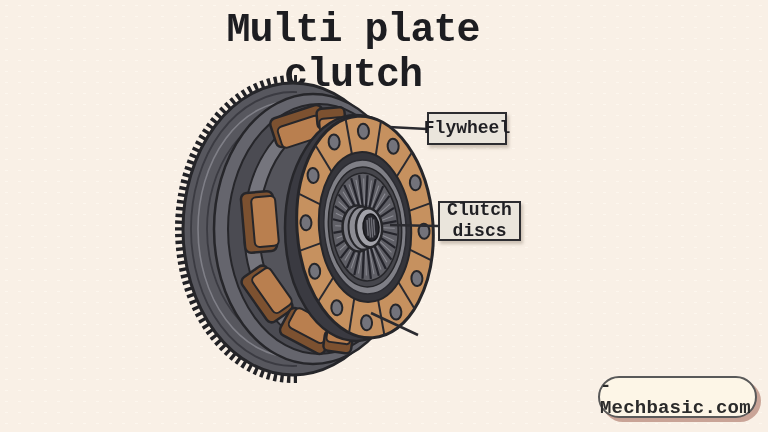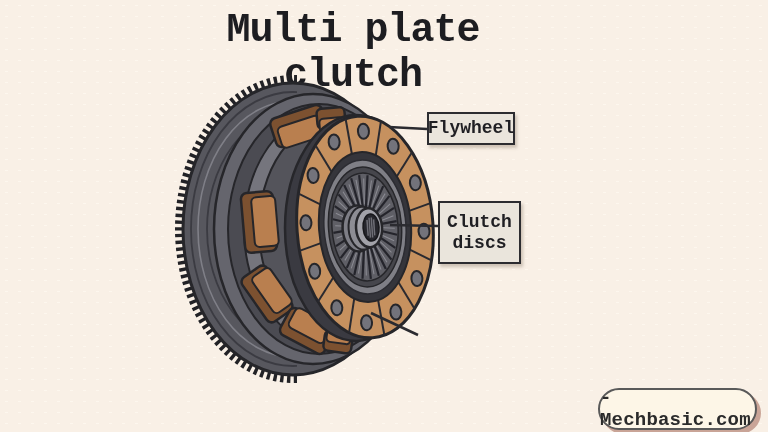--- a/index.html
+++ b/index.html
@@ -16,25 +16,25 @@
     letter-spacing:-1px; color:#1d1d21;
   }
   .diagram-svg{ position:absolute; left:0; top:0; }
   .label-box{
     position:absolute; box-sizing:border-box;
     background:#eae5dc; border:2.5px solid #2c2c30; color:#1f1f23;
     display:flex; align-items:center; justify-content:center; text-align:center;
     font-size:18px; font-weight:bold; line-height:21px;
     box-shadow:2px 3px 3px rgba(120,105,90,.35);
   }
-  .label-flywheel{ left:427px; top:112px; width:88px; height:33px; }
-  .label-clutch-discs{ left:438px; top:201px; width:83px; height:63px; padding:16px 2px; }
+  .label-flywheel{ left:427px; top:112px; width:80px; height:33px; }
+  .label-clutch-discs{ left:438px; top:201px; width:83px; height:40px; padding:16px 2px; }
   .label-pressure-plates{ left:417px; top:310px; width:106px; height:54px; padding:0 2px; }
   .watermark{
-    position:absolute; left:598px; top:388px; width:159px; height:42px;
+    position:absolute; left:598px; top:376px; width:159px; height:42px;
     box-sizing:border-box; border:2px solid #595959; border-radius:21px;
     background:#fdf6e7; box-shadow:4px 4px 0 #c9a497;
     display:flex; align-items:center; justify-content:center;
     font-size:19px; font-weight:bold; color:#2b2b2b; letter-spacing:0.2px;
   }
 </style>
 </head>
 <body>
 
 <div class="stage">

